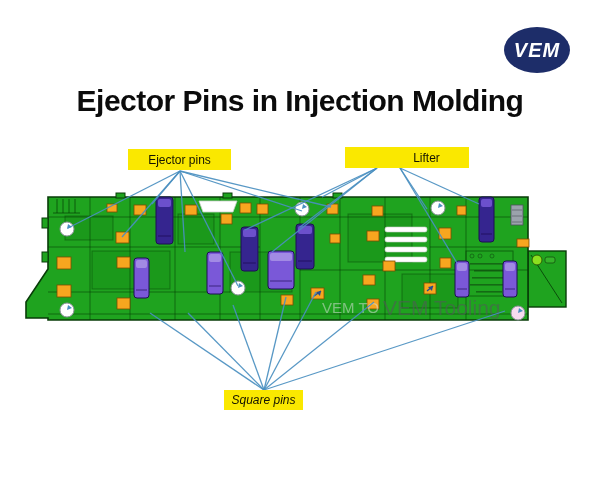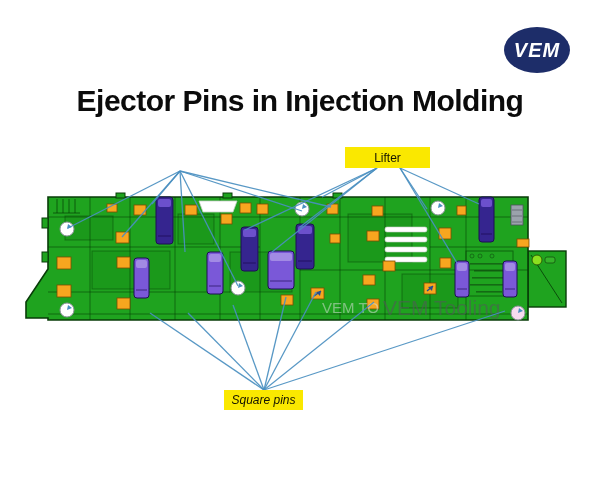--- a/index.html
+++ b/index.html
@@ -175,20 +175,23 @@
       <line x1="400" y1="168" x2="457" y2="263" stroke="#4a8fc0" stroke-width="1.3" stroke-opacity="0.92"></line>
       <line x1="264" y1="390" x2="150" y2="313" stroke="#4a8fc0" stroke-width="1.3" stroke-opacity="0.92"></line>
       <line x1="264" y1="390" x2="188" y2="313" stroke="#4a8fc0" stroke-width="1.3" stroke-opacity="0.92"></line>
       <line x1="264" y1="390" x2="233" y2="305" stroke="#4a8fc0" stroke-width="1.3" stroke-opacity="0.92"></line>
       <line x1="264" y1="390" x2="286" y2="297" stroke="#4a8fc0" stroke-width="1.3" stroke-opacity="0.92"></line>
       <line x1="264" y1="390" x2="316" y2="292" stroke="#4a8fc0" stroke-width="1.3" stroke-opacity="0.92"></line>
       <line x1="264" y1="390" x2="374" y2="302" stroke="#4a8fc0" stroke-width="1.3" stroke-opacity="0.92"></line>
       <line x1="264" y1="390" x2="505" y2="311" stroke="#4a8fc0" stroke-width="1.3" stroke-opacity="0.92"></line>
     </svg>
 
-  <div class="callout" style="left: 345px; top: 147px; width: 85px; height: 21px; background: rgb(250, 232, 0); color: rgb(20, 20, 0);">
+  <div class="callout" style="left: 128px; top: 149px; width: 103px; height: 21px; background: rgb(250, 232, 0); color: rgb(20, 20, 0);">
+    <span>Ejector pins</span>
+  </div>
+  <div class="callout" style="left: 345px; top: 147px; width: 85px; height: 21px; background: rgb(250, 232, 0); color: rgb(20, 20, 0); padding-left: 39px;">
     <span>Lifter</span>
   </div>
   <div class="callout" style="left: 224px; top: 390px; width: 79px; height: 20px; background: rgb(250, 232, 0); color: rgb(20, 20, 0); font-style: italic;">
     <span>Square pins</span>
   </div>
 
 </div>
 
 </body></html>

